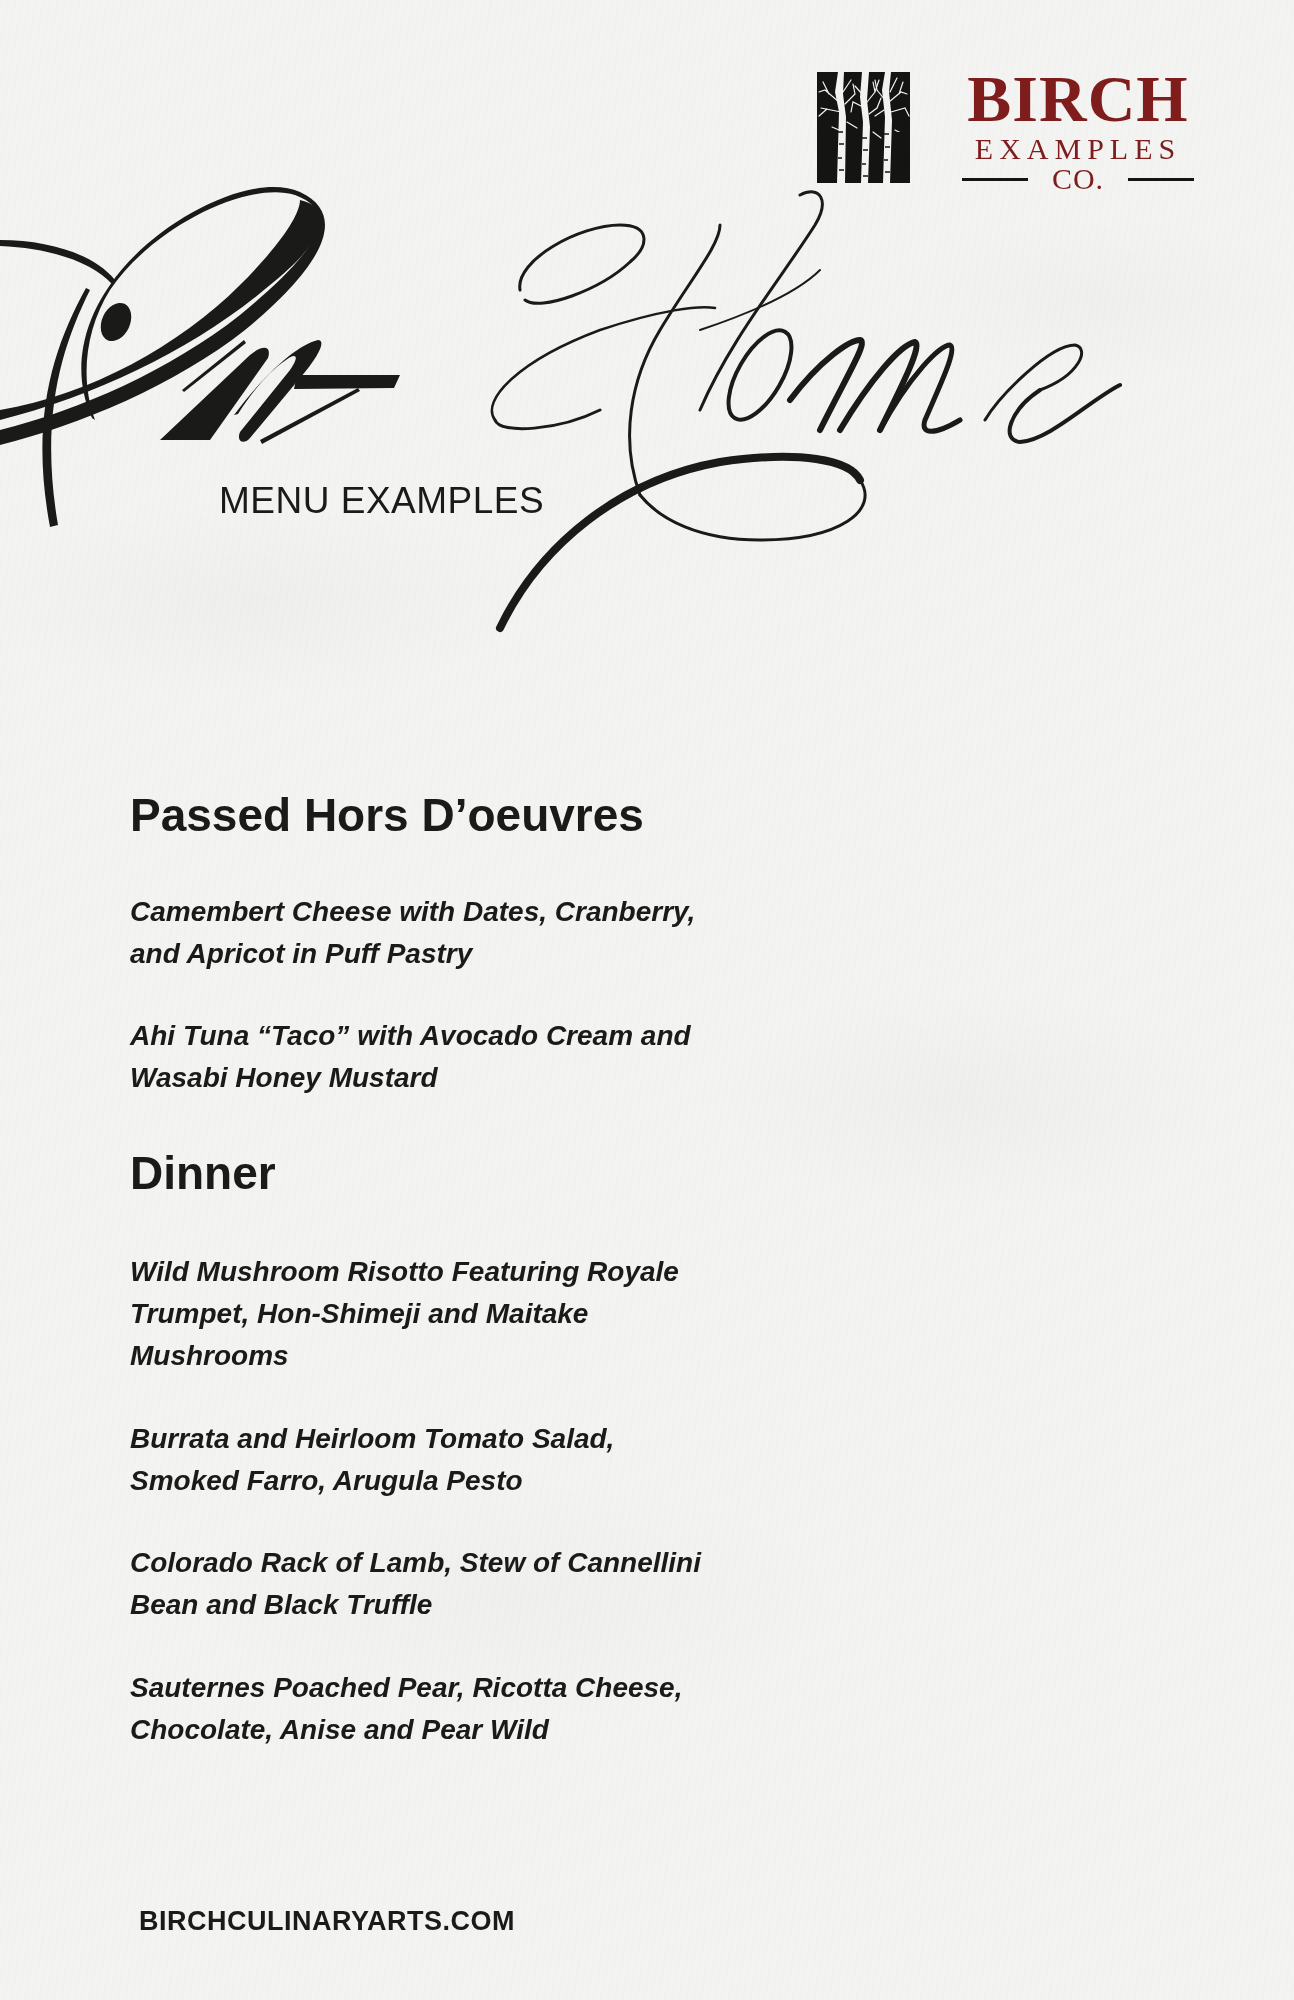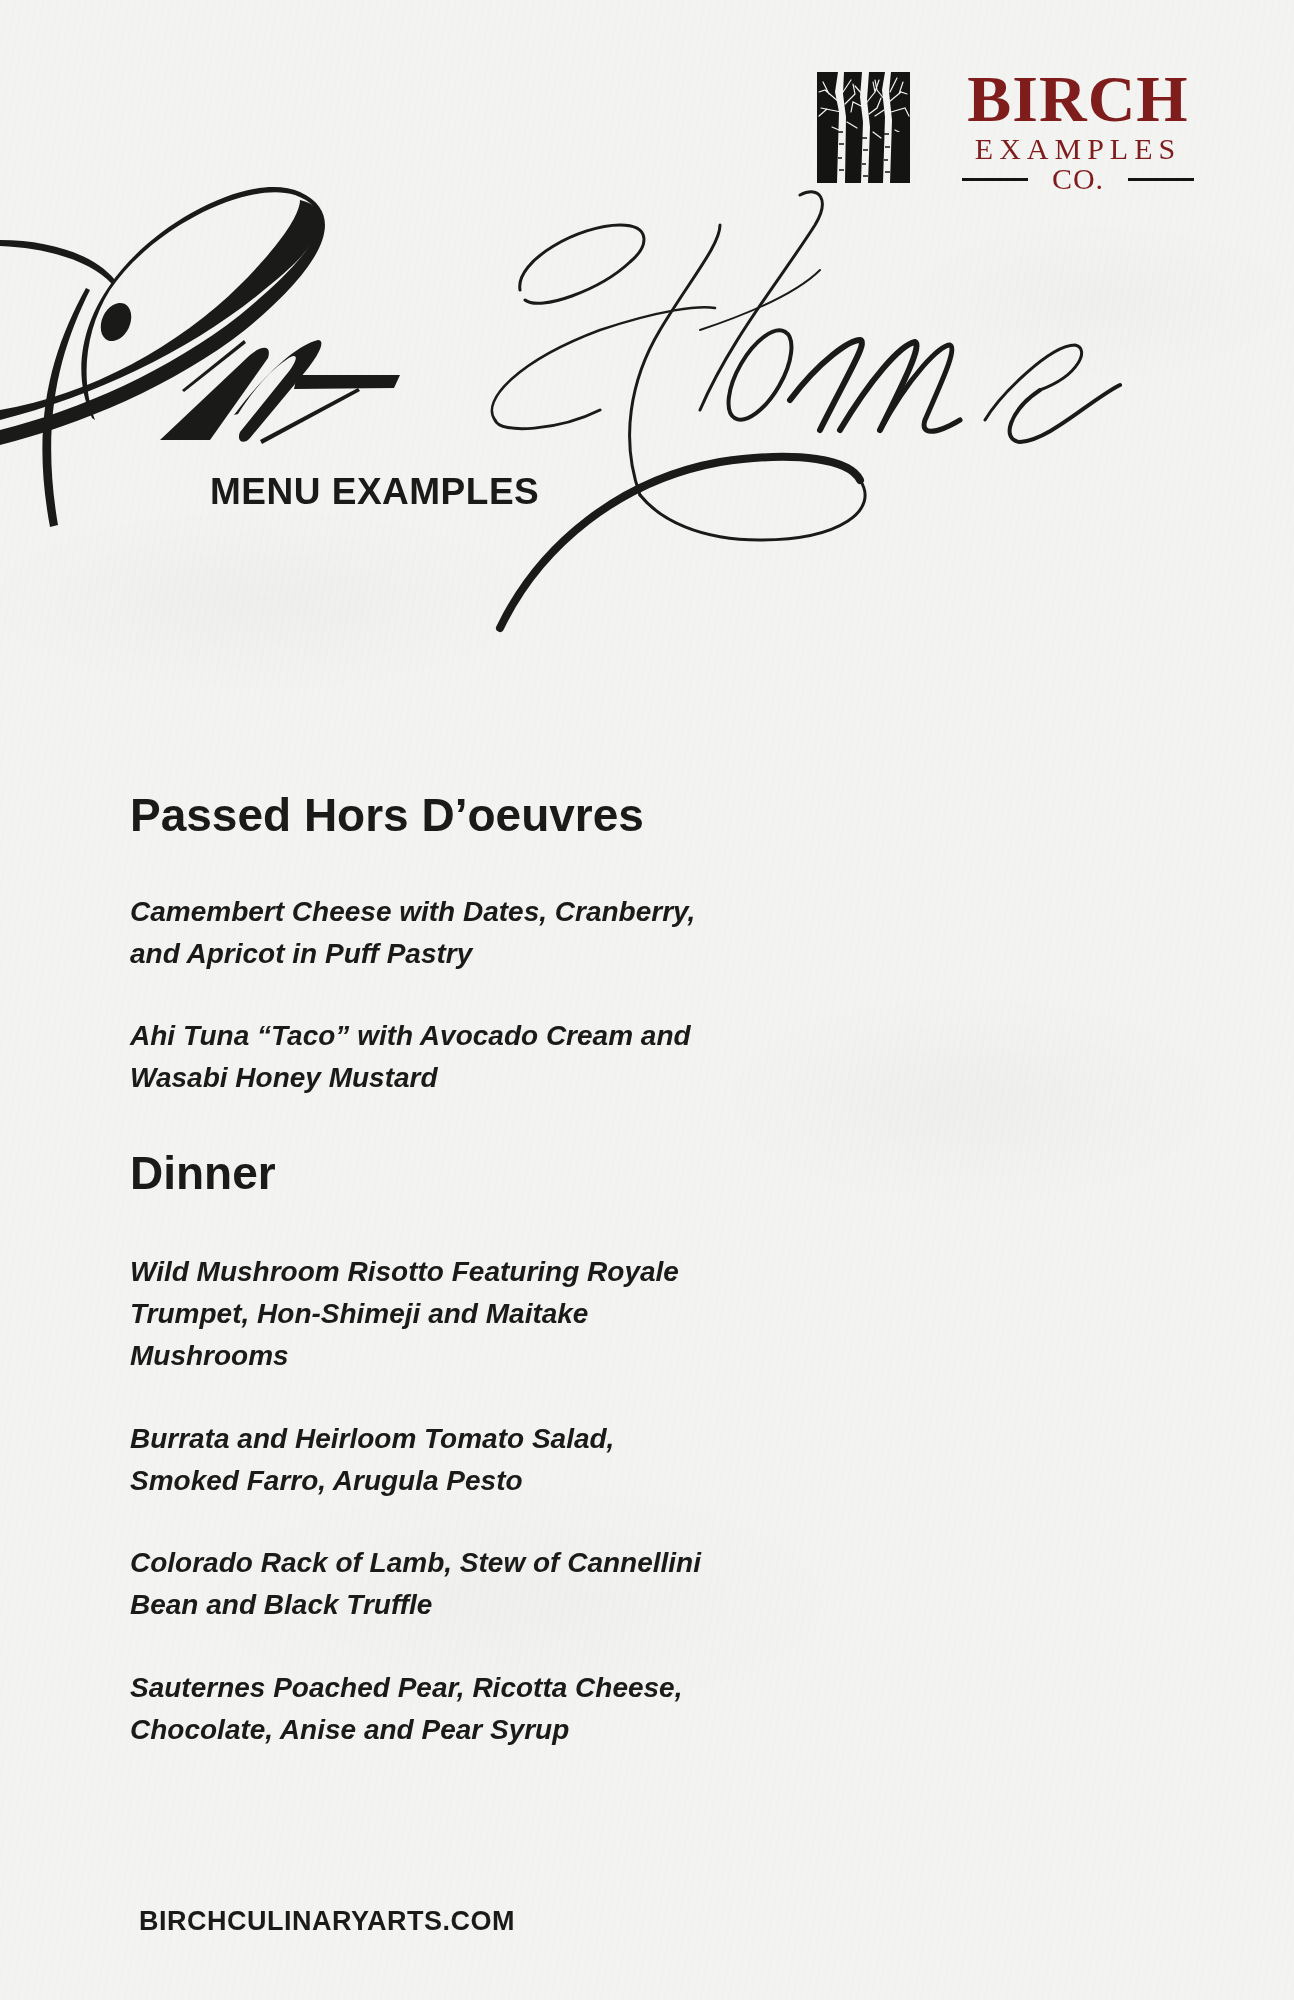--- a/index.html
+++ b/index.html
@@ -91,24 +91,24 @@
       top: 170px;
       width: 1294px;
       height: 480px;
     }
 
     .subtitle {
       position: absolute;
       left: 210px;
       top: 470px;
       font-size: 37px;
-      font-weight: bold;
+      font-weight: normal;
       letter-spacing: 0.5px;
       line-height: 44px;
-      margin: 0;
+      margin: 9px;
     }
 
     
     .menu {
       position: absolute;
       left: 130px;
       top: 0;
       width: 700px;
     }
     .section-heading {
@@ -259,17 +259,17 @@
     <span class="menu-line">Smoked Farro, Arugula Pesto</span>
   </p>
 
   <p class="menu-item" style="top:1542px">
     <span class="menu-line">Colorado Rack of Lamb, Stew of Cannellini</span>
     <span class="menu-line">Bean and Black Truffle</span>
   </p>
 
   <p class="menu-item" style="top:1667px">
     <span class="menu-line">Sauternes Poached Pear, Ricotta Cheese,</span>
-    <span class="menu-line">Chocolate, Anise and Pear Syrup</span>
+    <span class="menu-line">Chocolate, Anise and Pear Wild</span>
   </p>
 </div>
 
 <a class="footer-url">BIRCHCULINARYARTS.COM</a>
 
 </body></html>

